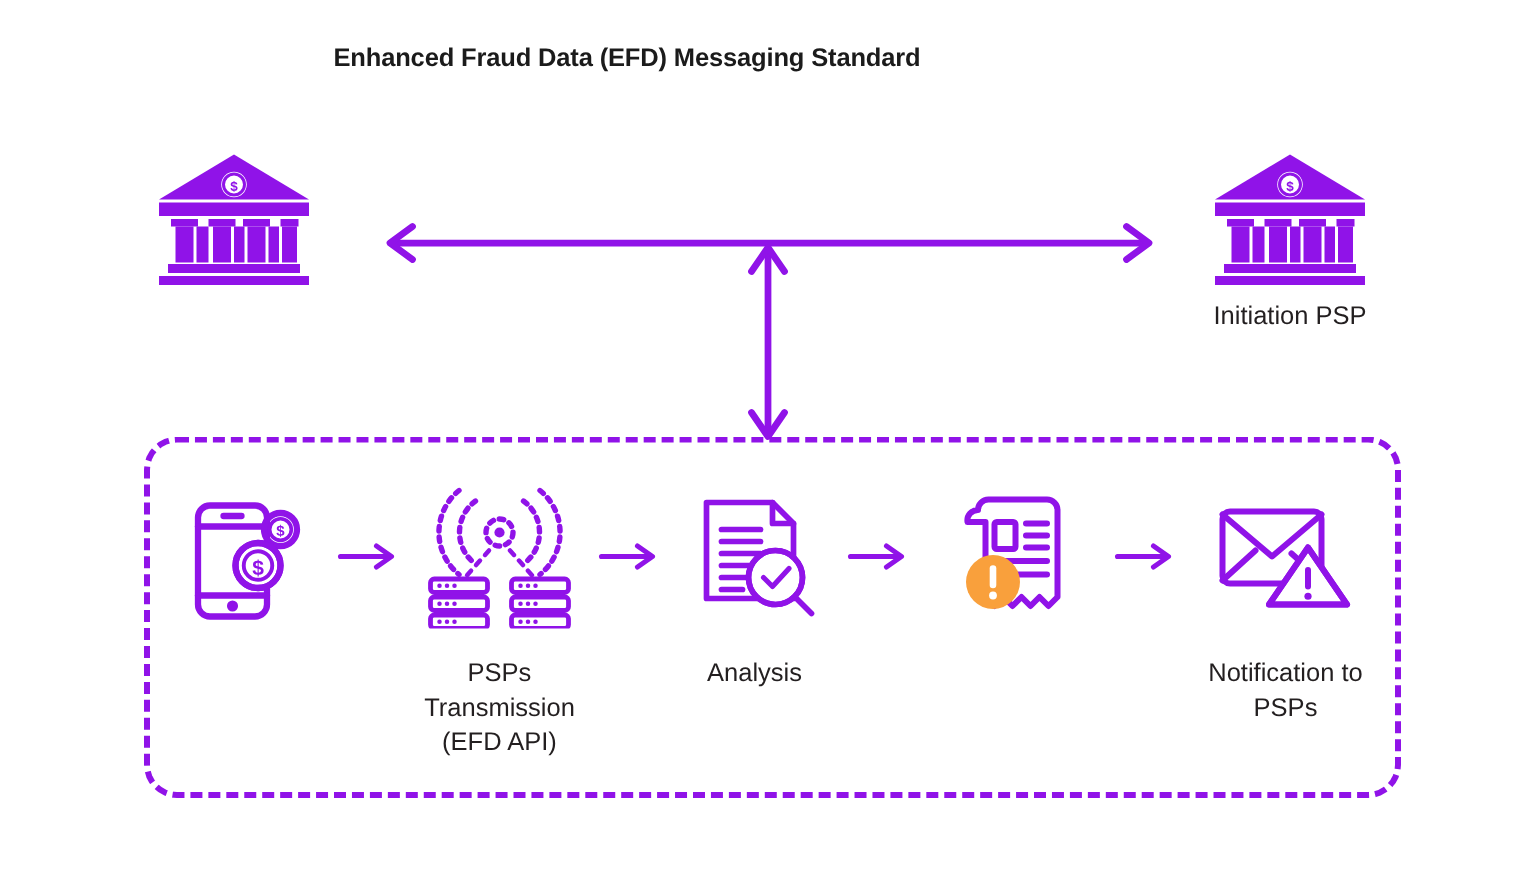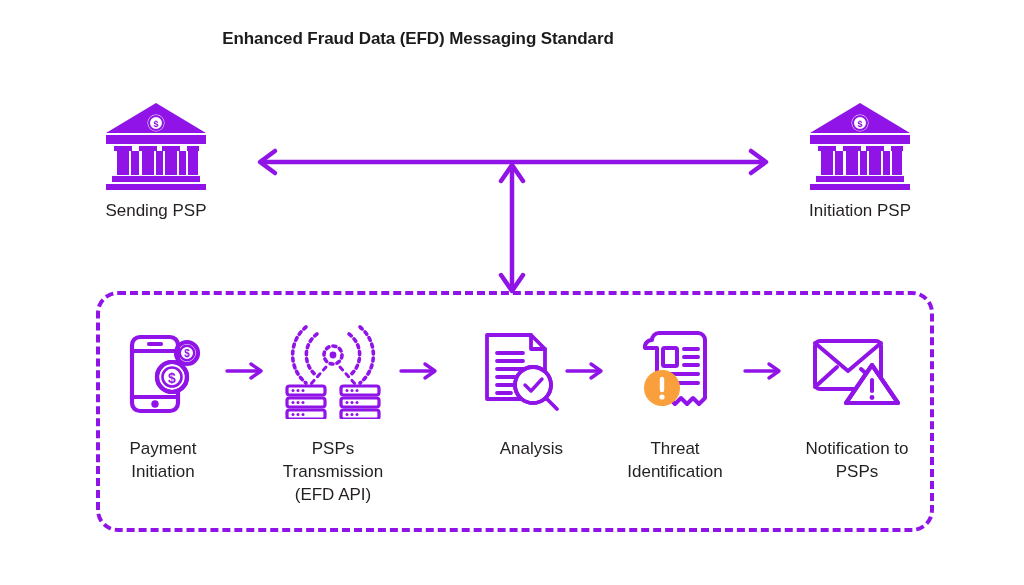--- a/index.html
+++ b/index.html
@@ -119,21 +119,21 @@
     margin-top: 28px;
     height: 104px;
     display: flex;
     align-items: center;
     justify-content: center;
     flex: none;
   }
   
   #step-0 { width: 120px; }
   #step-1 { width: 128px; }
-  #step-2 { width: 120px; align-items: flex-end; }
+  #step-2 { width: 120px; }
   #step-3 { width: 132px; }
   #step-4 { width: 140px; justify-content: flex-end; }
 </style>
 </head>
 <body>
 
 <div id="diagram-root">
 
   <div class="title">Enhanced Fraud Data (EFD) Messaging Standard</div>
 
@@ -160,21 +160,20 @@
         <rect x="86" y="51" width="10" height="24"></rect>
 
         <rect x="29" y="51" width="8" height="24"></rect>
         <rect x="54" y="51" width="7" height="24"></rect>
         <rect x="77" y="51" width="7" height="24"></rect>
 
         <rect x="10" y="76" width="88" height="6"></rect>
         <rect x="4" y="84" width="100" height="6"></rect>
       </g>
     </svg>
-    <div class="psp-label">Sending PSP</div>
   </div>
 
   <div class="psp-node" id="psp-receiving">
     <svg class="psp-icon" width="108" height="92" viewBox="0 0 108 92">
       <g fill="#9013e8">
         <polygon points="54,3 104,33 4,33"></polygon>
         <circle cx="54" cy="23" r="8.5" fill="#ffffff"></circle>
         <circle cx="54" cy="23" r="7" fill="none" stroke="#9013e8" stroke-width="2"></circle>
         <text x="54" y="27" font-family="'Liberation Sans',sans-serif" font-size="9" font-weight="bold" fill="#9013e8" text-anchor="middle">$</text>
         <rect x="4" y="35" width="100" height="9"></rect>
@@ -230,22 +229,20 @@
             <circle cx="67" cy="26" r="7.2" stroke-width="2.4"></circle>
 
             <circle cx="52" cy="50" r="15" fill="#ffffff"></circle>
             <circle cx="52" cy="50" r="15"></circle>
             <circle cx="52" cy="50" r="9.5" stroke-width="2.6"></circle>
           </g>
           <text x="67" y="30" font-family="'Liberation Sans',sans-serif" font-size="10" font-weight="bold" fill="#9013e8" text-anchor="middle">$</text>
           <text x="52" y="56" font-family="'Liberation Sans',sans-serif" font-size="14" font-weight="bold" fill="#9013e8" text-anchor="middle">$</text>
         </svg>
       </div>
-      <div class="step-label">Payment
-Initiation</div>
     </div>
 
     <div class="step-arrow">
       <svg width="42" height="20" viewBox="0 0 42 20">
         <g stroke="#9013e8" stroke-width="3.4" fill="none" stroke-linecap="round" stroke-linejoin="round">
           <line x1="2" y1="10" x2="34" y2="10"></line>
           <polyline points="26,3 36,10 26,17"></polyline>
         </g>
       </svg>
     </div>
@@ -355,22 +352,20 @@
             <line x1="33" y1="48" x2="68" y2="48"></line>
             <line x1="33" y1="57" x2="68" y2="57"></line>
           </g>
           <circle cx="32" cy="62" r="18" fill="#f9a03c"></circle>
           <g stroke="#ffffff" stroke-width="4.4" stroke-linecap="round">
             <line x1="32" y1="53" x2="32" y2="64"></line>
           </g>
           <circle cx="32" cy="71" r="2.6" fill="#ffffff"></circle>
         </svg>
       </div>
-      <div class="step-label">Threat
-Identification</div>
     </div>
 
     <div class="step-arrow">
       <svg width="42" height="20" viewBox="0 0 42 20">
         <g stroke="#9013e8" stroke-width="3.4" fill="none" stroke-linecap="round" stroke-linejoin="round">
           <line x1="2" y1="10" x2="34" y2="10"></line>
           <polyline points="26,3 36,10 26,17"></polyline>
         </g>
       </svg>
     </div>

